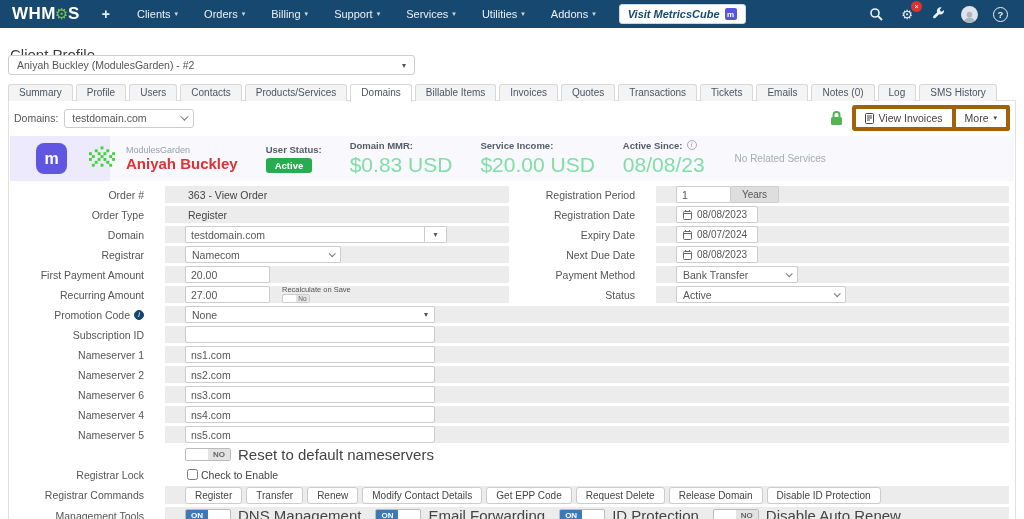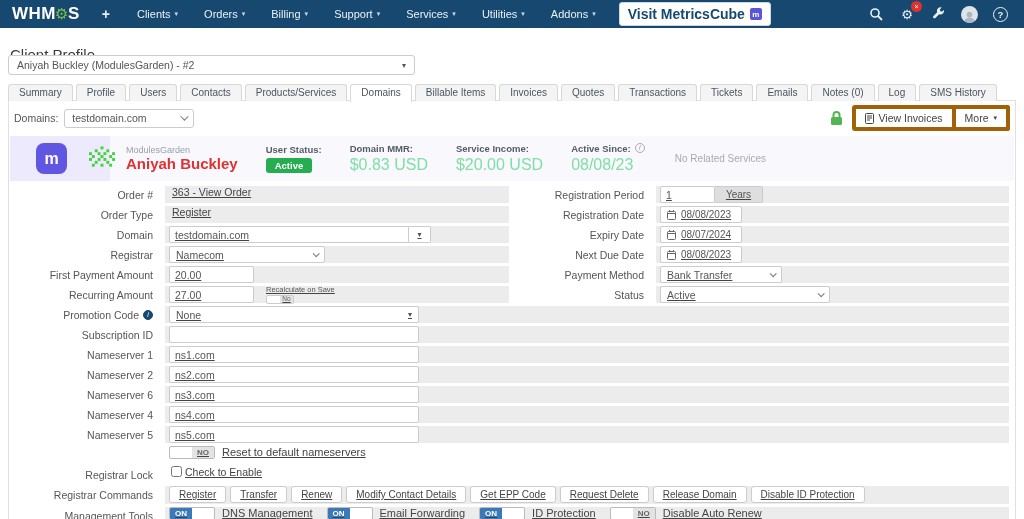--- a/index.html
+++ b/index.html
@@ -16,21 +16,21 @@
   .brand { display:flex; align-items:center; margin-left:12px; font-weight:bold; font-size:17px; color:#fff; letter-spacing:.5px; }
   .brand .gear { color:#7dc242; font-size:15px; margin:0 -1px; }
   .nav-plus { margin-left:22px; font-size:14px; font-weight:bold; cursor:pointer; }
   .nav-menus { display:flex; align-items:center; margin-left:14px; }
   .nav-item { padding:0 13px; font-size:11px; cursor:pointer; display:flex; align-items:center; gap:4px; height:28px; }
   .nav-item .caret { font-size:7px; opacity:.85; }
   .visit-btn {
     margin-left:10px; background:#fff; border:1px solid #cfd8e2; border-radius:3px;
     padding:3px 8px; display:flex; align-items:center; gap:5px; cursor:pointer;
   }
-  .visit-btn .vlabel { color:#17486f; font-size:14px; font-weight:bold; }
+  .visit-btn .vlabel { color:#17486f; font-size:11px; font-weight:bold;font-style:italic; }
   .visit-btn .mbox { width:12px; height:12px; background:#5a55dd; color:#fff; border-radius:2px; font-size:8px; font-weight:bold; display:flex; align-items:center; justify-content:center; }
   .nav-right { margin-left:auto; display:flex; align-items:center; gap:15px; padding-right:16px; }
   .nav-icon { position:relative; width:16px; height:16px; display:flex; align-items:center; justify-content:center; cursor:pointer; }
   .nav-icon svg { display:block; }
   .gear-glyph { font-size:13px; color:#eaf1f7; }
   .badge-red {
     position:absolute; top:-5px; right:-7px; background:#e03131; color:#fff;
     border-radius:50%; width:11px; height:11px; font-size:7px; display:flex; align-items:center; justify-content:center;
   }
   .avatar-circ { width:17px; height:17px; border-radius:50%; background:#dfe4ea; display:flex; align-items:flex-end; justify-content:center; overflow:hidden; }
@@ -79,33 +79,33 @@
     background:linear-gradient(to right, #eceafc 0, #eceafc 100px, #f8f8fd 100px);
     display:flex; align-items:center;
   }
   .m-tile { width:31px; height:31px; margin-left:26px; background:#6156e2; border-radius:8px; color:#fff; font-weight:bold; font-size:16px; display:flex; align-items:center; justify-content:center; flex:0 0 auto; }
   .mg-logo { margin-left:22px; flex:0 0 auto; }
   .who { margin-left:11px; line-height:1.15; }
   .who .company { color:#9aa0a8; font-size:9px; }
   .who .cname { color:#e03131; font-size:15px; font-weight:bold;text-align:center; }
   .bcol { margin-left:28px; line-height:1.2; }
   .bcol .blabel { color:#555c66; font-size:9.5px; font-weight:bold; display:flex; align-items:center; gap:4px;text-align:center; }
-  .bcol .bvalue { color:#7fdfa5; font-size:16px; margin-top:1px; }
+  .bcol .bvalue { color:#7fdfa5; font-size:21px; margin-top:1px; }
   .status-badge { display:inline-block; background:#25ad4f; color:#fff; font-size:9.5px; font-weight:bold; border-radius:3px; padding:2px 9px; margin-top:3px; }
   .info-circ { width:10px; height:10px; border:1px solid #aab; border-radius:50%; color:#99a; font-size:7px; font-weight:normal; display:inline-flex; align-items:center; justify-content:center; font-style:italic; }
   .no-related { margin-left:30px; color:#a7abb0; font-size:10px; }
   
   .formwrap { margin-top:5px; padding:0 6px; }
   .paircols { display:flex; }
   .lcol { width:494px; flex:0 0 auto; }
   .rcol { flex:1; margin-left:4px; }
   .frow { display:flex; align-items:center; height:17px; margin-bottom:3px; }
-  .flabel { width:150px; flex:0 0 auto; text-align:center; padding-right:12px; color:#555; font-size:10.5px; display:flex; align-items:center; justify-content:flex-end; gap:4px; white-space:nowrap; }
+  .flabel { width:150px; flex:0 0 auto; text-align:center; padding-right:21px; color:#555; font-size:10.5px; display:flex; align-items:center; justify-content:flex-end; gap:4px; white-space:nowrap; }
   .rcol .flabel { width:143px; }
-  .fstrip { flex:1; height:100%; background:#ececec; display:flex; align-items:flex-start; padding-left:4px;text-decoration:underline; }
+  .fstrip { flex:1; height:100%; background:#ececec; display:flex; align-items:center; padding-left:20px; }
   .fstrip.plain { background:transparent; }
   .stext { color:#444; font-size:10.5px; padding-left:3px; }
   .tinput { height:17px; border:1px solid #ccc; border-radius:2px; background:#fff; font-size:10.5px; color:#555; padding:0 5px; font-family:inherit; }
   .w85 { width:85px; } .w250 { width:250px; } .w55 { width:55px; text-align:left; }
   .fake-select { height:17px; border:1px solid #ccc; border-radius:2px; background:#fff; display:flex; align-items:center; padding:0 6px; font-size:10.5px; color:#555; cursor:pointer; }
   .fake-select .chev { margin-left:auto; width:5px; height:5px; border-right:1.5px solid #777; border-bottom:1.5px solid #777; transform:rotate(45deg) translateY(-1px); }
   .fake-select .scaret { margin-left:auto; font-size:8px; color:#555; }
   .w190 { width:156px; } .w150s { width:122px; } .w170s { width:170px; }
   .input-group { display:flex; }
   .ig-input { width:240px; border-radius:2px 0 0 2px; }
@@ -114,21 +114,21 @@
   .datebox { width:82px; height:17px; background:#fff; border:1px solid #ccc; border-radius:2px; display:flex; align-items:center; gap:5px; padding:0 6px; font-size:10px; color:#555; cursor:pointer; }
   .recalc { margin-left:12px; line-height:1; }
   .recalc .rlabel { font-size:7.5px; color:#555; display:block; margin-bottom:1px; }
   .mini-toggle { width:28px; height:9px; border:1px solid #ccc; border-radius:2px; background:#fff; display:flex; overflow:hidden; cursor:pointer; }
   .mini-toggle .half { flex:1; font-size:6.5px; color:#666; display:flex; align-items:center; justify-content:center; }
   .mini-toggle .half.g { background:#e3e3e3; }
   .toggle { width:46px; height:13px; border:1px solid #bbb; border-radius:2px; display:flex; overflow:hidden; cursor:pointer; flex:0 0 auto; background:#fff; }
   .toggle .t-side { flex:1; font-size:8px; font-weight:bold; display:flex; align-items:center; justify-content:center; }
   .toggle .t-on { background:#3c79b8; color:#fff; }
   .toggle .t-no { background:#e3e3e3; color:#666; }
-  .toggle-label { font-size:11px; color:#444; margin:0 14px 0 7px; }
+  .toggle-label { font-size:15px; color:#444; margin:0 14px 0 7px; }
   .chk-label { font-size:10.5px; color:#444; margin-left:3px; }
   input[type=checkbox] { width:11px; height:11px; margin-left:2px; }
   .cmd-btn { background:#fff; border:1px solid #ccc; border-radius:3px; font-size:10px; color:#444; padding:2px 9px; margin-right:4px; cursor:pointer; white-space:nowrap; font-family:inherit; }
   .frow.cmdrow { height:18px; }
 </style>
 </head>
 <body>
 
 <div class="navbar">
   <div class="brand">

